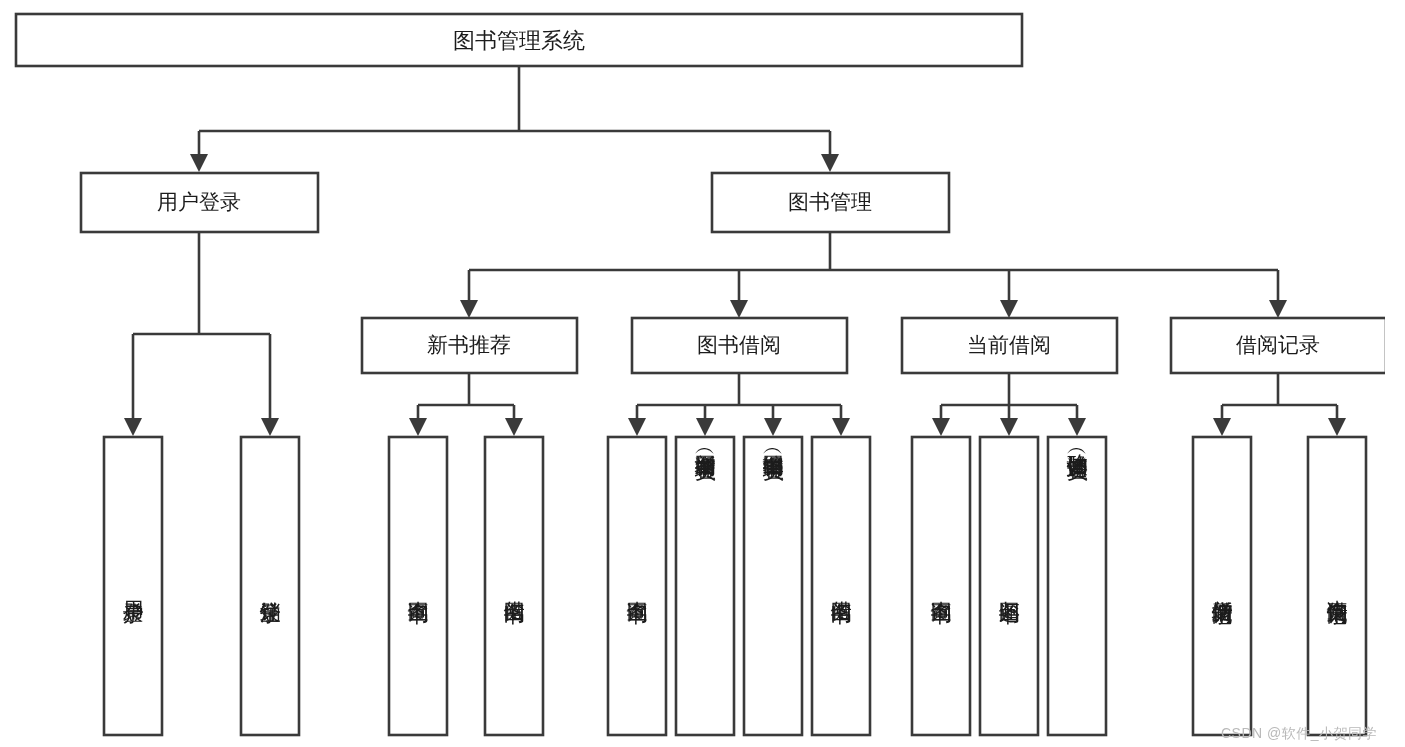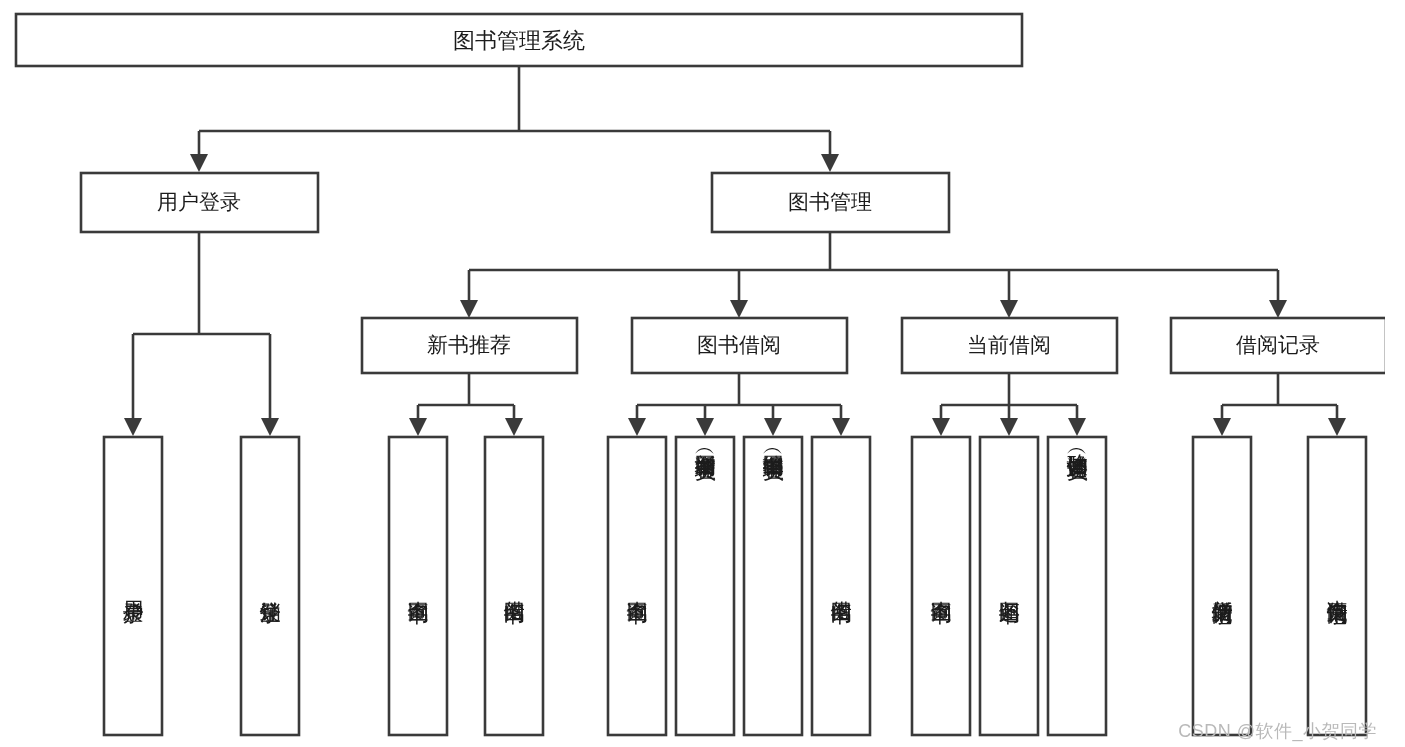--- a/index.html
+++ b/index.html
@@ -68,21 +68,21 @@
     letter-spacing: 1px;
     color: #1c1c1c;
     white-space: nowrap;
     text-align: center;
   }
   .watermark {
     position: absolute;
     right: 8px;
     bottom: 4px;
     font-family: "Liberation Sans", "DejaVu Sans", sans-serif;
-    font-size: 18px;
+    font-size: 14px;
     color: #b9b9b9;
     letter-spacing: 0.5px;
     user-select: none;
   }
 </style>
 </head>
 <body>
 
 <div id="diagram-root">
 

